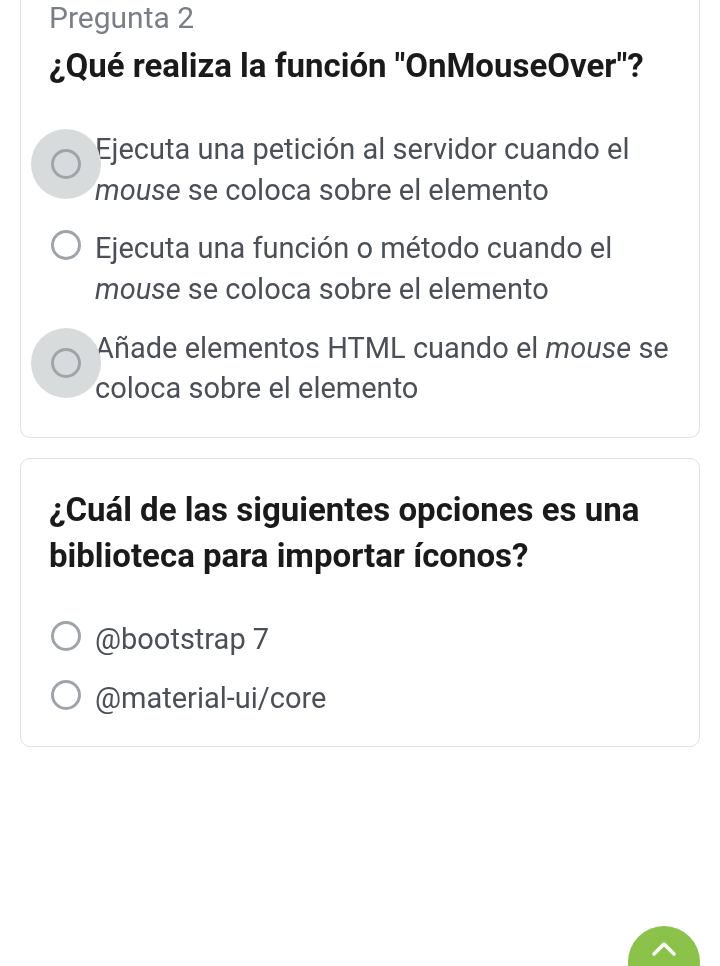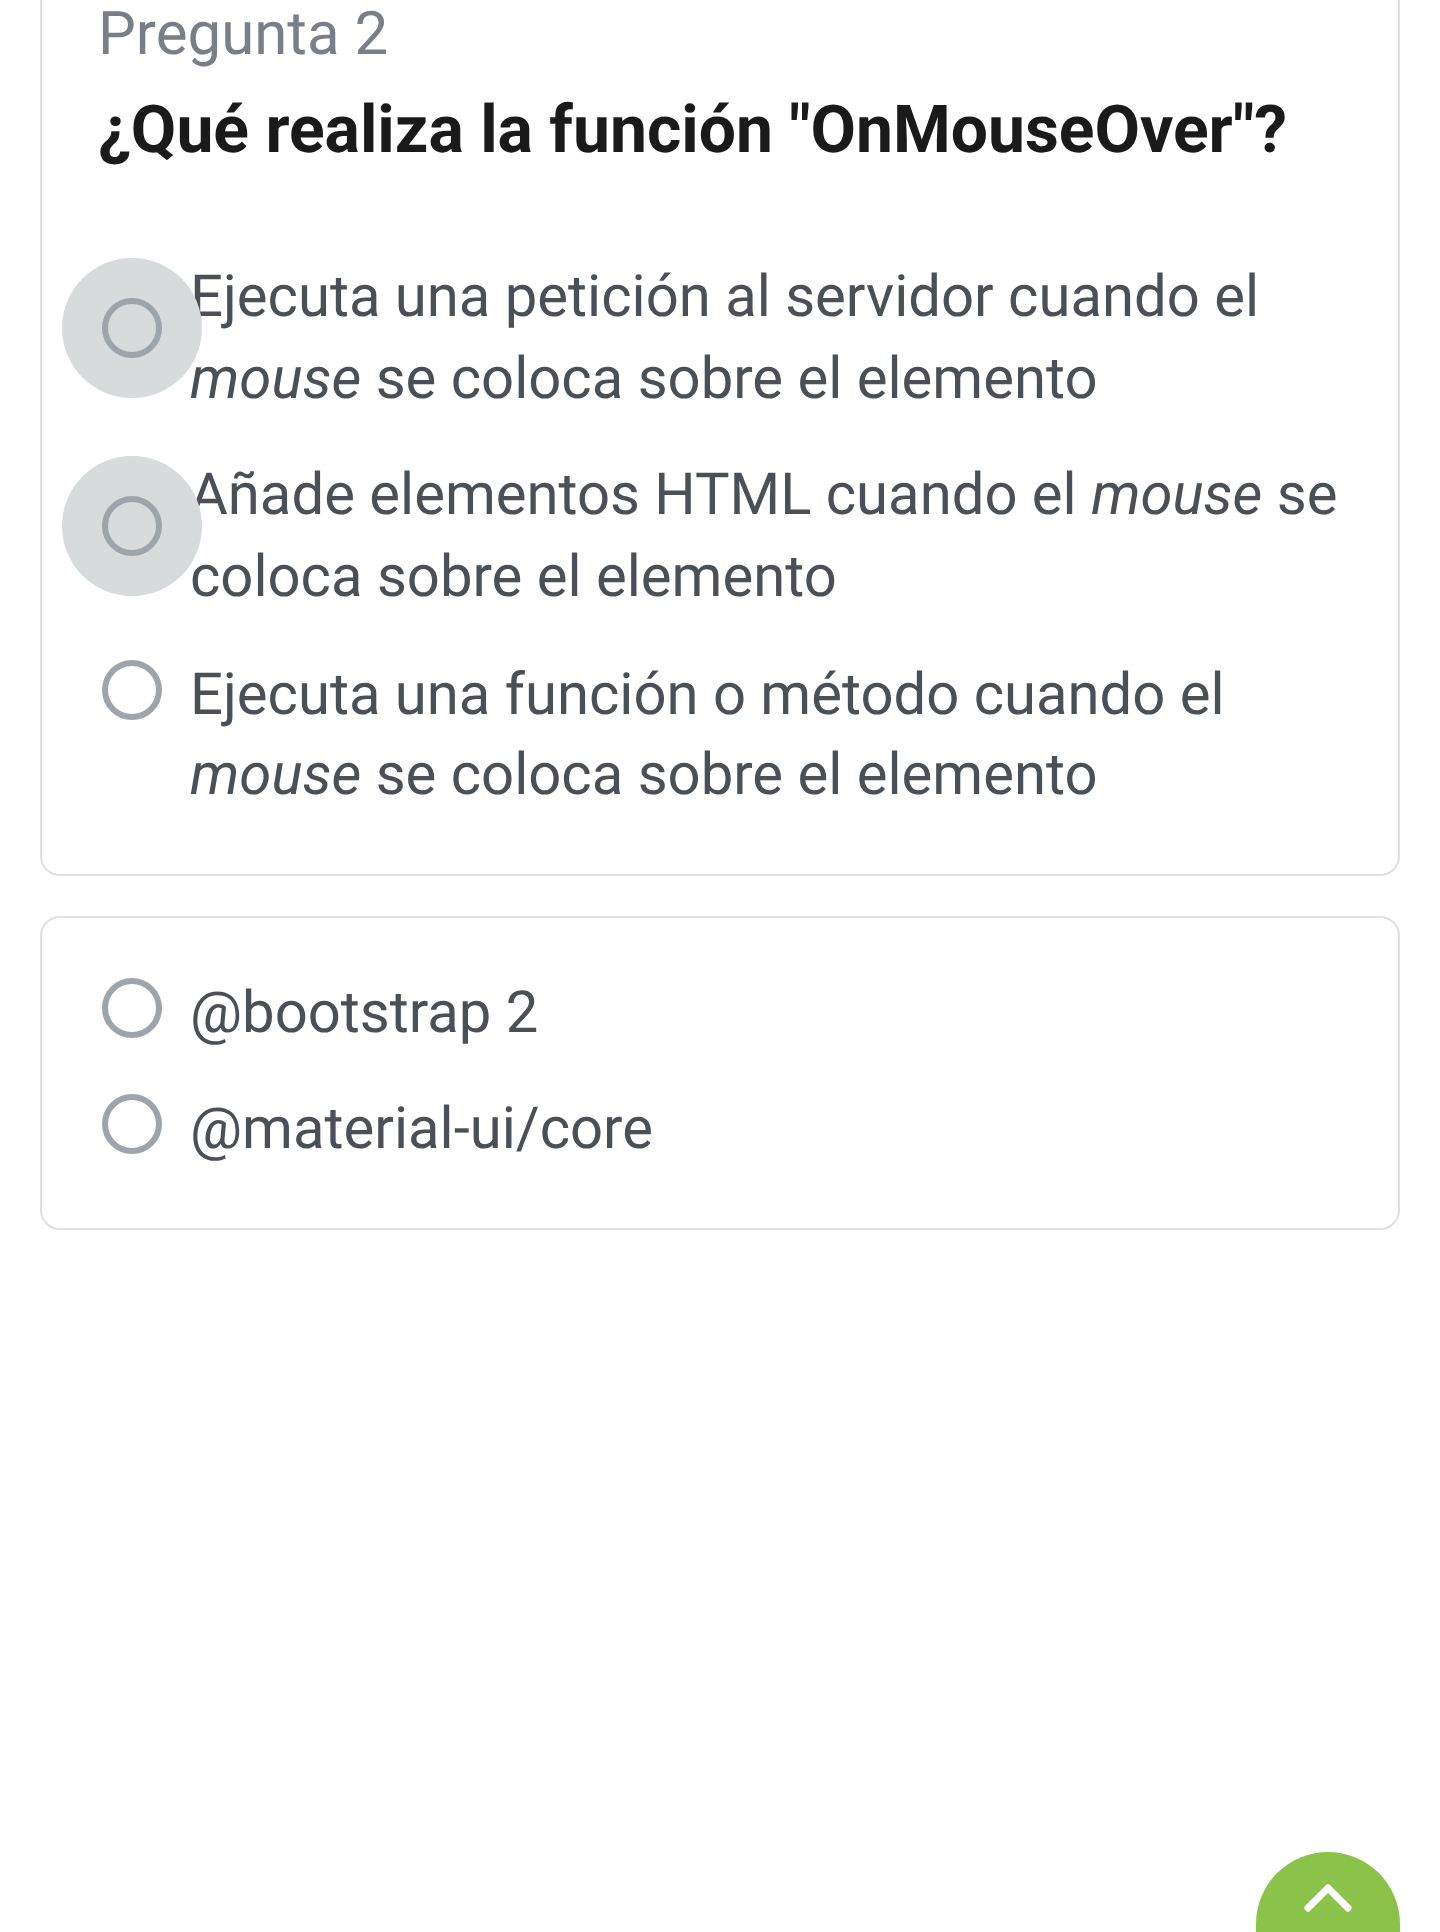--- a/index.html
+++ b/index.html
@@ -122,45 +122,46 @@
     <div class="options">
 
       <div class="option">
         <div class="radio-wrap highlighted">
           <div class="radio-circle"></div>
         </div>
         <div class="option-text"><span>Ejecuta una petición al servidor cuando el </span><em>mouse</em><span> se coloca sobre el elemento</span></div>
       </div>
 
       <div class="option">
+        <div class="radio-wrap">
+          <div class="radio-circle"></div>
+        </div>
+        <div class="option-text"><span>Ejecuta una función o método cuando el </span><em>mouse</em><span> se coloca sobre el elemento</span></div>
+      </div>
+
+      <div class="option">
         <div class="radio-wrap highlighted">
           <div class="radio-circle"></div>
         </div>
         <div class="option-text"><span>Añade elementos HTML cuando el </span><em>mouse</em><span> se coloca sobre el elemento</span></div>
       </div>
 
-      <div class="option">
-        <div class="radio-wrap">
-          <div class="radio-circle"></div>
-        </div>
-        <div class="option-text"><span>Ejecuta una función o método cuando el </span><em>mouse</em><span> se coloca sobre el elemento</span></div>
-      </div>
-
     </div>
   </div>
 
   <div class="question-card second">
+    <div class="question-title">¿Cuál de las siguientes opciones es una biblioteca para importar íconos?</div>
     <div class="options">
 
 
       <div class="option">
         <div class="radio-wrap">
           <div class="radio-circle"></div>
         </div>
-        <div class="option-text"><span>@bootstrap 2</span></div>
+        <div class="option-text"><span>@bootstrap 7</span></div>
       </div>
 
       <div class="option">
         <div class="radio-wrap">
           <div class="radio-circle"></div>
         </div>
         <div class="option-text"><span>@material-ui/core</span></div>
       </div>
 
     </div>

